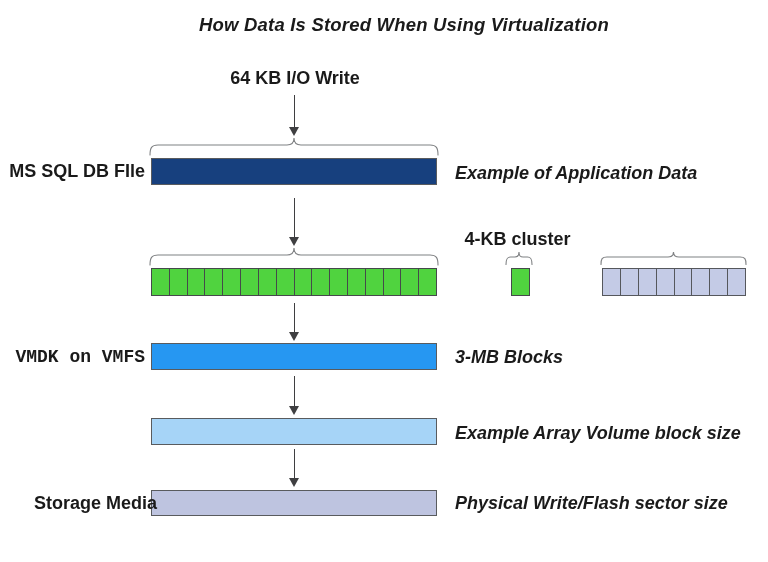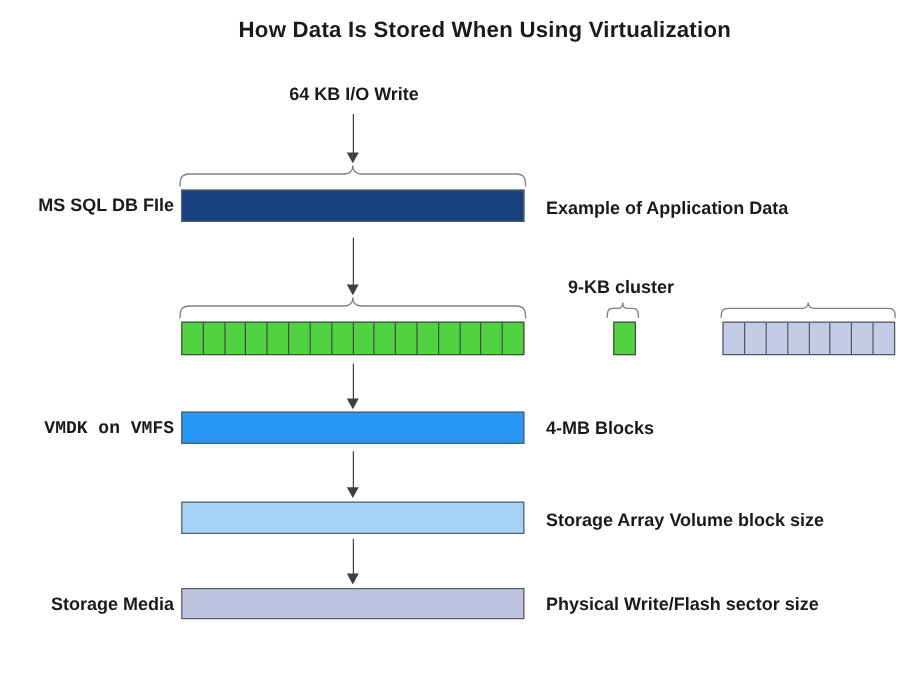--- a/index.html
+++ b/index.html
@@ -2,25 +2,25 @@
 <html><head>
 <meta charset="utf-8">
 <style>
   html,body{margin:0;padding:0;background:#fff;}
   .canvas{
     position:relative;width:768px;height:562px;background:#fff;overflow:hidden;
     font-family:"Liberation Sans",sans-serif;color:#1a1a1a;
   }
   .title{
     position:absolute;top:14px;left:40px;width:728px;text-align:center;
-    font-size:18.5px;font-weight:700;letter-spacing:.2px;
+    font-size:18.5px;font-weight:700;letter-spacing:.2px;font-style:italic;
   }
-  .lbl{position:absolute;font-size:15px;font-weight:700;white-space:nowrap;line-height:15px;}
+  .lbl{position:absolute;font-size:18px;font-weight:700;white-space:nowrap;line-height:15px;}
   .lbl-left{left:0;width:145px;text-align:right;}
-  .lbl-right{left:455px;text-align:left;}
+  .lbl-right{left:455px;text-align:left;font-style:italic;}
   .lbl-center{text-align:center;}
   .bar{position:absolute;left:151px;width:286px;border:1.5px solid #595b5e;box-sizing:border-box;}
   .segbar{display:flex;}
   .seg{flex:1;border-right:1.5px solid #45494b;}
   .seg:last-child{border-right:none;}
   .sectors .seg{border-right-color:#55575c;}
   .arrow{position:absolute;width:11px;}
   .arrow::before{content:"";position:absolute;left:4.7px;top:0;bottom:8px;width:1.6px;background:#3f3f41;}
   .arrow::after{content:"";position:absolute;left:0;bottom:0;width:0;height:0;
     border-left:5.5px solid transparent;border-right:5.5px solid transparent;border-top:9px solid #3f3f41;}
@@ -63,21 +63,21 @@
       <div class="seg"></div>
       <div class="seg"></div>
       <div class="seg"></div>
       <div class="seg"></div>
       <div class="seg"></div>
       <div class="seg"></div>
       <div class="seg"></div>
       <div class="seg"></div>
     </div>
 
-  <div class="lbl lbl-center" style="top:232px;left:455px;width:125px;">9-KB cluster</div>
+  <div class="lbl lbl-center" style="top:232px;left:455px;width:125px;">4-KB cluster</div>
   <svg class="brace" style="left:505px;top:251px;" width="28" height="15" viewBox="0 0 28 15">
     <path d="M 1 13.5 C 1 8 2 6 5.5 6 L 10 6 C 12.5 6 14 5 14 1 C 14 5 15.5 6 18 6 L 22.5 6 C 26 6 27 8 27 13.5"></path>
   </svg>
   <div style="position: absolute; left: 511px; top: 268px; width: 19px; height: 28px; border: 1.5px solid rgb(69, 73, 75); box-sizing: border-box; background: rgb(80, 211, 63);"></div>
 
   <svg class="brace" style="left:600px;top:251px;" width="147" height="15" viewBox="0 0 147 15">
     <path d="M 1 13.5 C 1 8 2 6 7 6 L 68 6 C 71 6 73.5 5 73.5 1 C 73.5 5 76 6 79 6 L 140 6 C 145 6 146 8 146 13.5"></path>
   </svg>
   <div class="segbar sectors" style="position: absolute; left: 602px; top: 268px; width: 144px; height: 28px; border: 1.5px solid rgb(85, 87, 92); box-sizing: border-box; background: rgb(196, 203, 230);">
       <div class="seg"></div>
@@ -87,26 +87,26 @@
       <div class="seg"></div>
       <div class="seg"></div>
       <div class="seg"></div>
       <div class="seg"></div>
     </div>
 
   <div class="arrow" style="left:289px;top:303px;height:38px"></div>
 
   <div class="bar" style="top: 343px; height: 27px; background: rgb(38, 151, 242);"></div>
   <div class="lbl lbl-left" style="top:350px;font-family:Liberation Mono, monospace;">VMDK on VMFS</div>
-  <div class="lbl lbl-right" style="top:350px;">4-MB Blocks</div>
+  <div class="lbl lbl-right" style="top:350px;">3-MB Blocks</div>
 
   <div class="arrow" style="left:289px;top:376px;height:39px"></div>
 
   <div class="bar" style="top: 418px; height: 27px; background: rgb(166, 212, 247);"></div>
-  <div class="lbl lbl-right" style="top:426px;">Storage Array Volume block size</div>
+  <div class="lbl lbl-right" style="top:426px;">Example Array Volume block size</div>
 
   <div class="arrow" style="left:289px;top:449px;height:38px"></div>
 
   <div class="bar" style="top: 490px; height: 26px; background: rgb(190, 196, 224);"></div>
-  <div class="lbl lbl-left" style="top:496px;">Storage Media</div>
+  <div class="lbl lbl-left" style="top:496px;padding-left:12px;">Storage Media</div>
   <div class="lbl lbl-right" style="top:496px;">Physical Write/Flash sector size</div>
 
 </div>
 
 </body></html>

